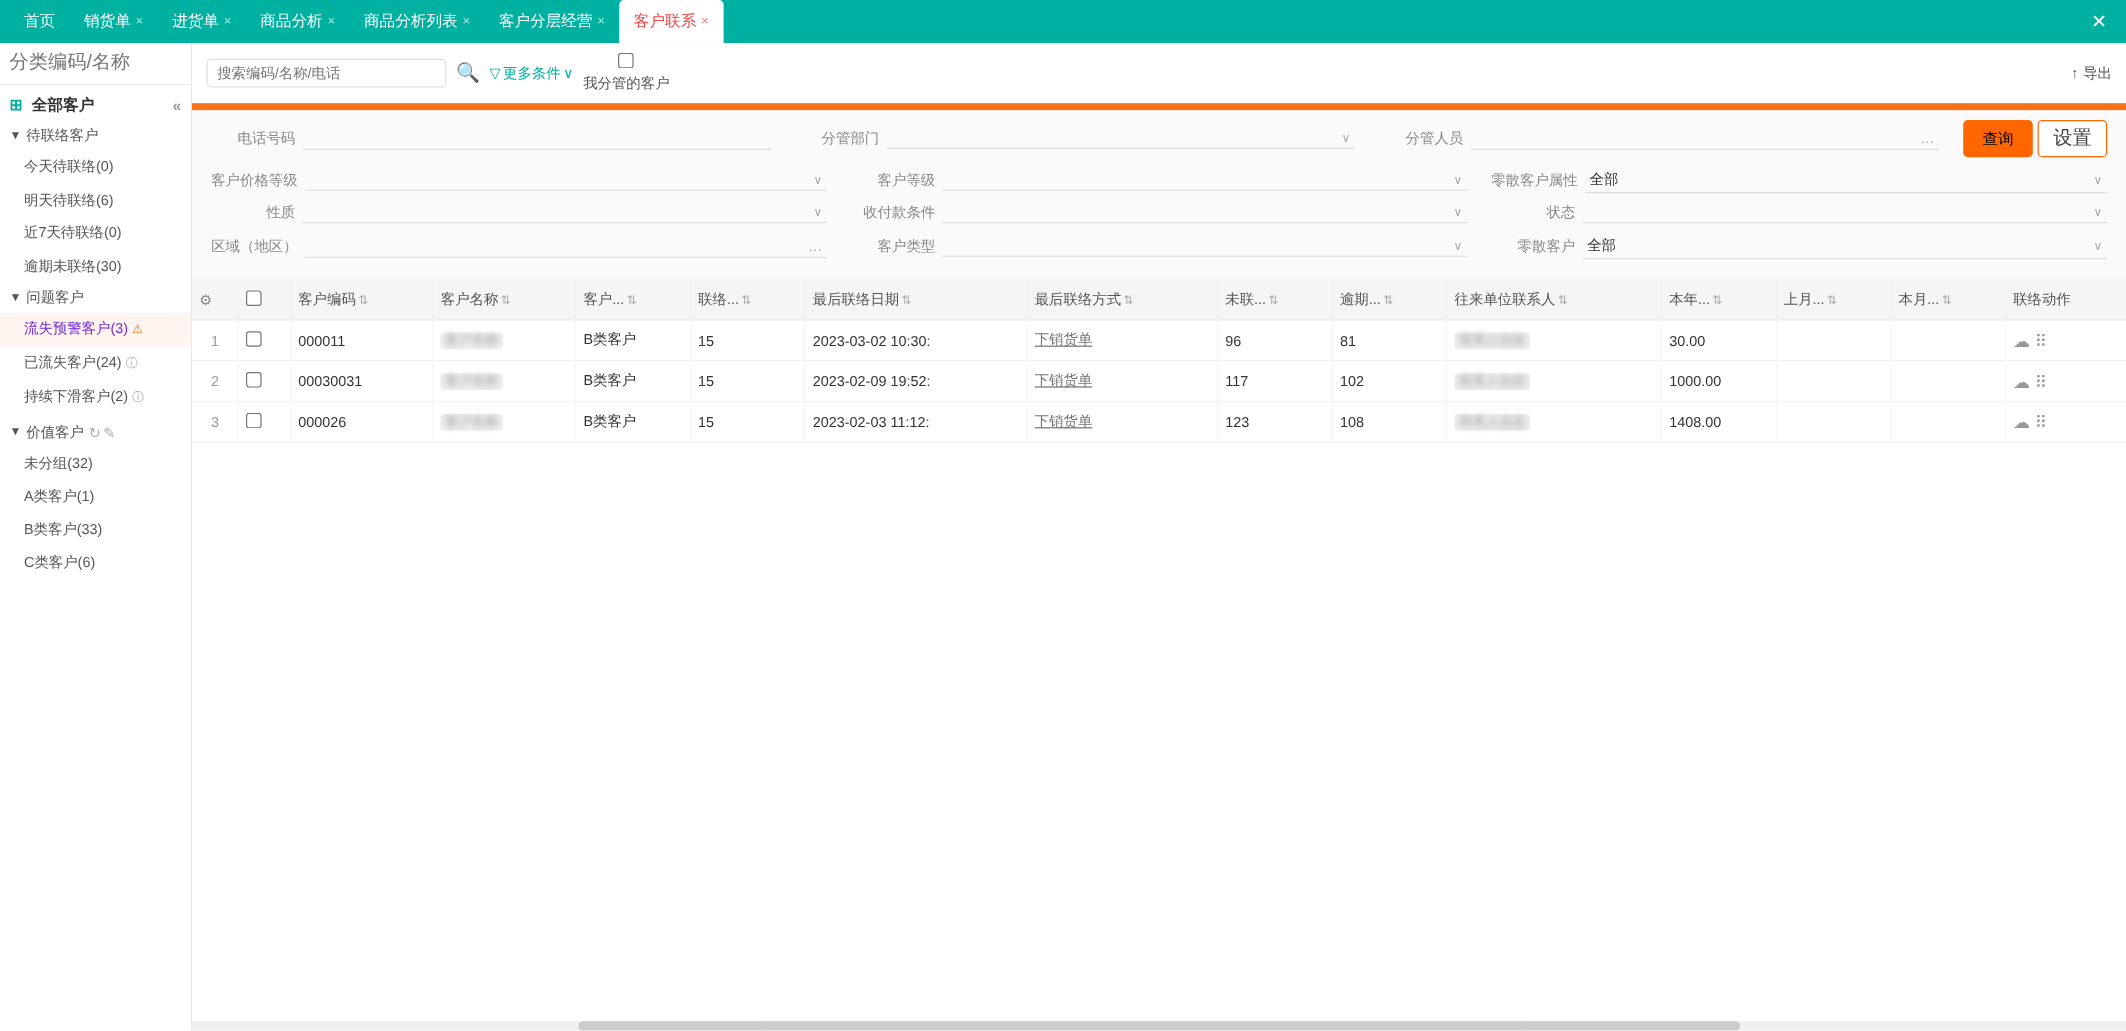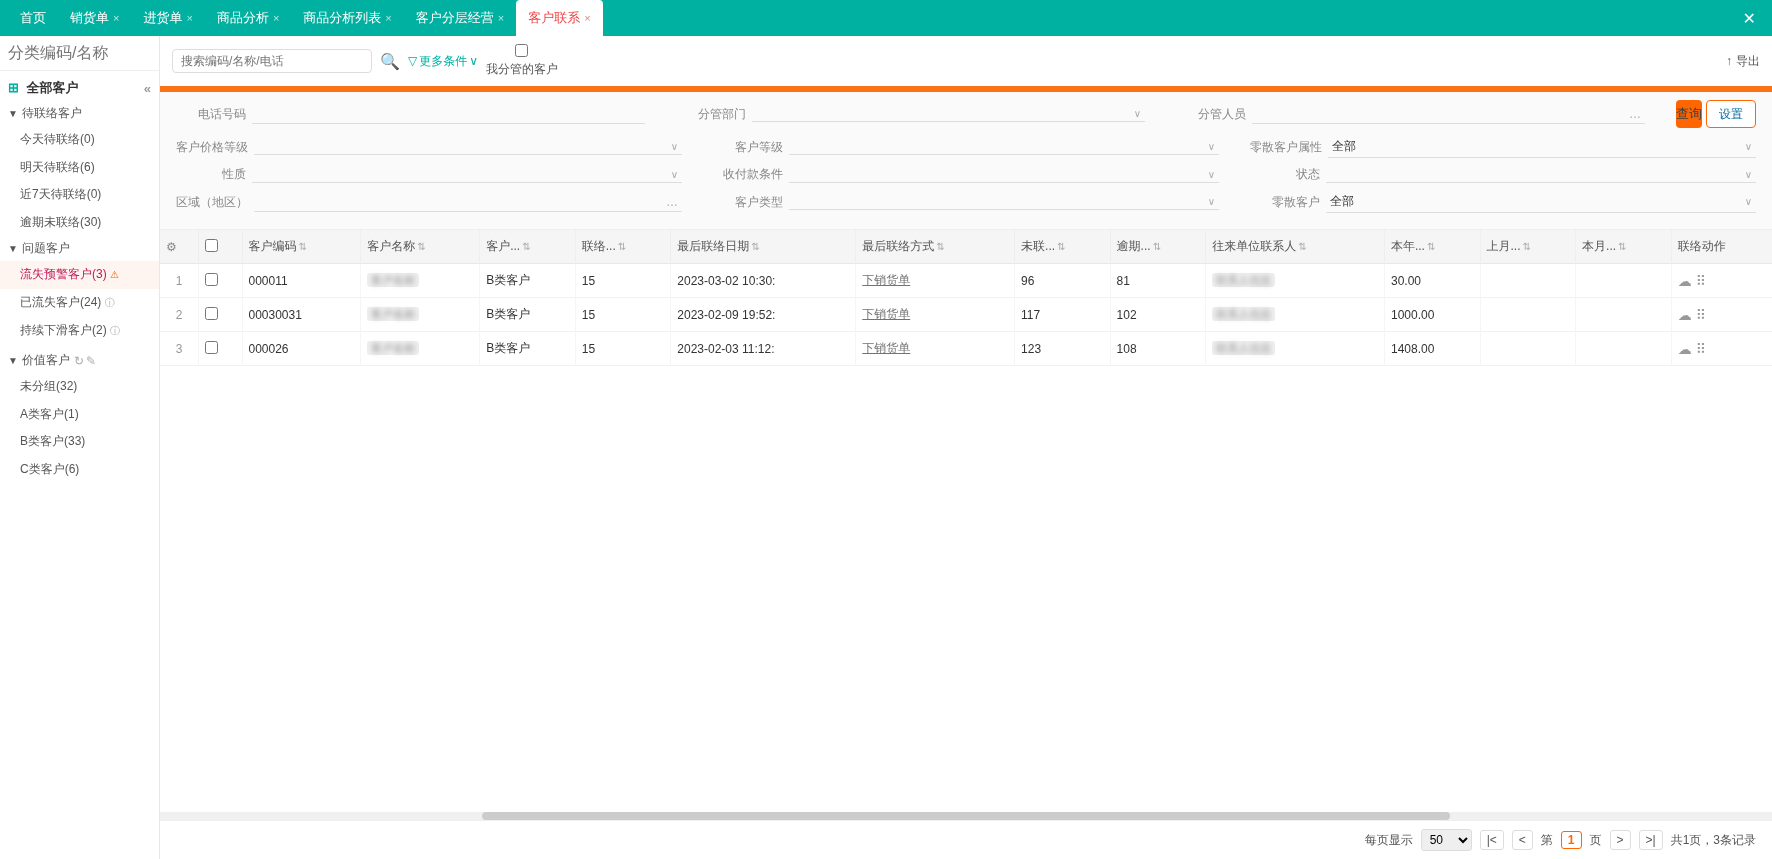--- a/index.html
+++ b/index.html
@@ -188,21 +188,21 @@
 
     
     .advanced-filter {
       background: #fafafa;
       border-bottom: 1px solid #eee;
       padding: 8px 16px;
     }
     .filter-row {
       display: flex;
       align-items: center;
-      gap: 31px;
+      gap: 20px;
       margin-bottom: 8px;
     }
     .filter-field {
       display: flex;
       align-items: center;
       gap: 6px;
       flex: 1;
     }
     .filter-label {
       color: #888;
@@ -230,34 +230,34 @@
       background: transparent;
       display: flex;
       align-items: center;
       justify-content: space-between;
       cursor: pointer;
     }
     .filter-select-arrow { color: #aaa; font-size: 10px; }
     .filter-more { color: #aaa; cursor: pointer; }
     .btn-query {
       background: #ff6600;
-      color: #404040;
+      color: #000000;
       border: none;
       border-radius: 4px;
-      padding: 5px 0;
+      padding: 5px 16px;
       font-size: 13px;
       cursor: pointer;
     }
     .btn-setting {
       background: #fff;
-      color: #0369a1;
+      color: #404040;
       border: 1px solid #ff6600;
       border-radius: 4px;
       padding: 4px 12px;
-      font-size: 12px;
+      font-size: 16px;
       cursor: pointer;
     }
 
     
     .table-wrapper {
       flex: 1;
       overflow: auto;
     }
     table {
       width: 100%;
@@ -415,21 +415,21 @@
     </div>
     <div class="sidebar-item">
       <span>逾期未联络(30)</span>
     </div>
 
     <div class="sidebar-group-label">
       <span class="arrow">▼</span>
       <span>问题客户</span>
     </div>
     <div class="sidebar-item active">
-      <span style="color:#be185d;">流失预警客户(3)</span>
+      <span style="color:#6d28d9;">流失预警客户(3)</span>
       <span style="color:#ff6600;font-size:10px;">⚠</span>
     </div>
     <div class="sidebar-item">
       <span>已流失客户(24)</span>
       <span style="color:#aaa;font-size:10px;">ⓘ</span>
     </div>
     <div class="sidebar-item">
       <span>持续下滑客户(2)</span>
       <span style="color:#aaa;font-size:10px;">ⓘ</span>
     </div>
@@ -730,29 +730,14 @@
       </td>
     </tr>
           </tbody>
       </table>
     </div>
 
     <div class="scrollbar-track">
       <div class="scrollbar-thumb"></div>
     </div>
 
-    <div class="pagination">
-      <span>每页显示</span>
-      <select class="page-size-select">
-        <option>50</option>
-        <option>100</option>
-      </select>
-      <button class="page-btn">|&lt;</button>
-      <button class="page-btn">&lt;</button>
-      <span>第</span>
-      <span class="page-num">1</span>
-      <span>页</span>
-      <button class="page-btn">&gt;</button>
-      <button class="page-btn">&gt;|</button>
-      <span>共1页，3条记录</span>
-    </div>
   </div>
 </div>
 
 </body></html>

